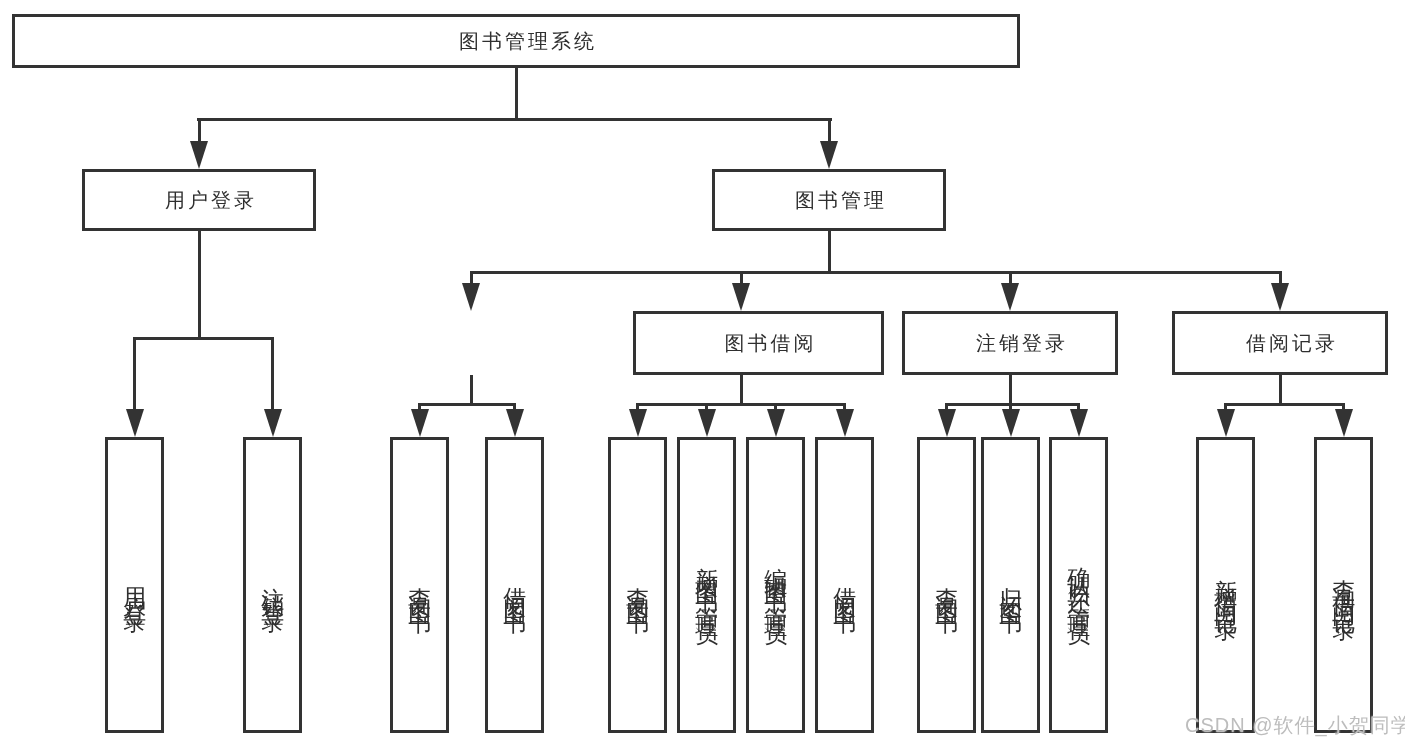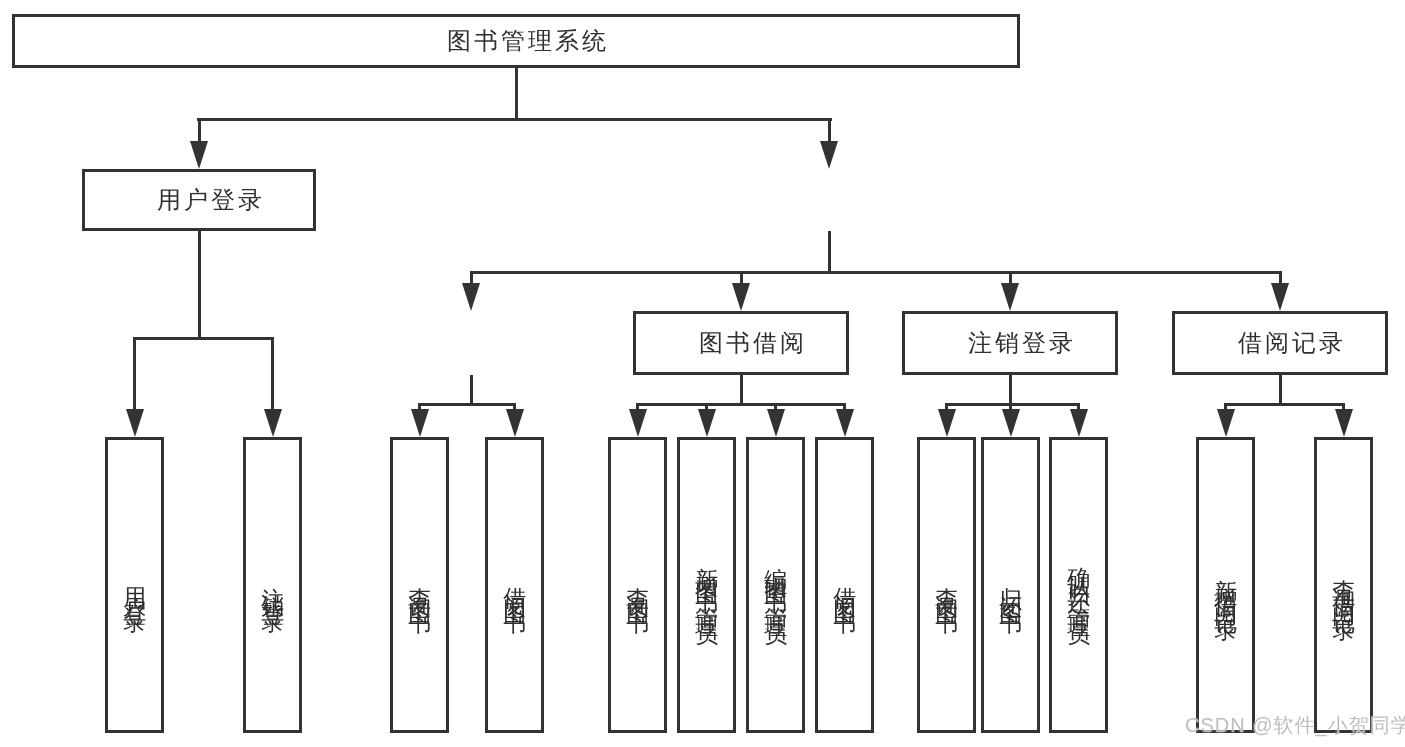--- a/index.html
+++ b/index.html
@@ -6,21 +6,21 @@
     --line:#333333; --text:#2f2f2f; --watermark:#bdbdbd; --background:#ffffff;
   }
   html,body{margin:0;padding:0;background:var(--background);}
   #diagram{
     position:relative; width:1405px; height:747px; background:var(--background);
     font-family:"Liberation Sans","DejaVu Sans",sans-serif; overflow:hidden;
   }
   .hbox{
     position:absolute; box-sizing:border-box; border:3px solid var(--line);
     background:var(--background); display:flex; align-items:center; justify-content:center;
-    font-size:24px; letter-spacing:3px; color:var(--text); white-space:nowrap;padding-left:24px;
+    font-size:20px; letter-spacing:3px; color:var(--text); white-space:nowrap;padding-left:24px;
   }
   .vbox{
     position:absolute; top:437px; width:59px; height:296px; box-sizing:border-box;
     border:3px solid var(--line); background:var(--background);
     display:flex; align-items:center; justify-content:center;
   }
   .vtext{
     writing-mode:vertical-rl; text-orientation:mixed; font-size:23px;
     letter-spacing:8px; line-height:1.1; color:var(--text);
   }
@@ -49,40 +49,43 @@
   <div class="lv" style="left:515px;top:68px;height:52px;"></div>
   <div class="lh" style="left:197px;top:118px;width:635px;"></div>
   <div class="lv" style="left:198px;top:118px;height:26px;"></div>
   <div class="lv" style="left:828px;top:118px;height:26px;"></div>
   <div class="arr" style="left:190px;top:141px;"></div>
   <div class="arr" style="left:820px;top:141px;"></div>
 
   <div class="hbox" style="left:82px;top:169px;width:234px;height:62px;">
     <span>用户登录</span>
   </div>
+  <div class="hbox" style="left:712px;top:169px;width:234px;height:62px;">
+    <span>图书管理</span>
+  </div>
 
   <div class="lv" style="left:198px;top:231px;height:106px;"></div>
   <div class="lh" style="left:133px;top:337px;width:141px;"></div>
   <div class="lv" style="left:133px;top:337px;height:75px;"></div>
   <div class="lv" style="left:271px;top:337px;height:75px;"></div>
   <div class="arr" style="left:126px;top:409px;"></div>
   <div class="arr" style="left:264px;top:409px;"></div>
 
   <div class="lv" style="left:828px;top:231px;height:42px;"></div>
   <div class="lh" style="left:470px;top:271px;width:811px;"></div>
   <div class="lv" style="left:470px;top:271px;height:15px;"></div>
   <div class="lv" style="left:740px;top:271px;height:15px;"></div>
   <div class="lv" style="left:1009px;top:271px;height:15px;"></div>
   <div class="lv" style="left:1279px;top:271px;height:15px;"></div>
   <div class="arr" style="left:462px;top:283px;"></div>
   <div class="arr" style="left:732px;top:283px;"></div>
   <div class="arr" style="left:1001px;top:283px;"></div>
   <div class="arr" style="left:1271px;top:283px;"></div>
 
-  <div class="hbox" style="left:633px;top:311px;width:216px;height:64px;">
+  <div class="hbox" style="left:633px;top:311px;width:251px;height:64px;">
     <span>图书借阅</span>
   </div>
   <div class="hbox" style="left:902px;top:311px;width:216px;height:64px;">
     <span>注销登录</span>
   </div>
   <div class="hbox" style="left:1172px;top:311px;width:216px;height:64px;">
     <span>借阅记录</span>
   </div>
 
   <div class="lv" style="left:470px;top:375px;height:30px;"></div>

